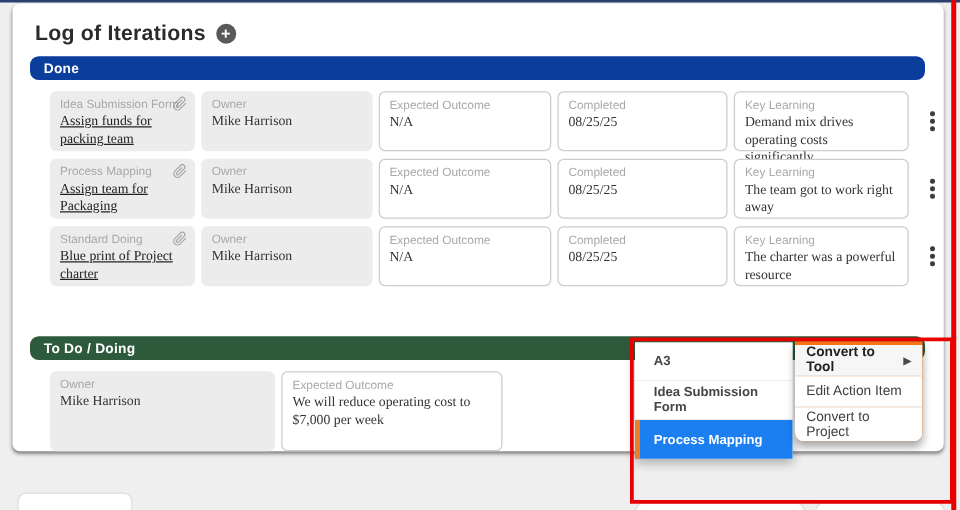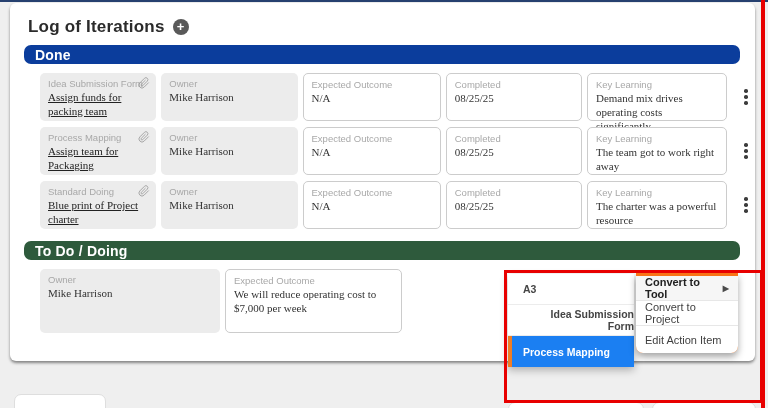--- a/index.html
+++ b/index.html
@@ -22,25 +22,25 @@
   .title-row { display:flex; align-items:center; gap:8px; padding:4px 18px 8px 18px; }
   .page-title { font-size:17px; font-weight:bold; color:#2b2b2b; letter-spacing:.2px; }
   .plus-btn {
     width:16px; height:16px; border-radius:50%; background:#595959;
     color:#fff; font-size:13px; font-weight:bold; line-height:15px;
     text-align:center; cursor:pointer; user-select:none;
   }
 
   .section-bar {
     margin:0 15px 0 14px; height:19px; border-radius:7px;
-    color:#fff; font-size:14px; font-weight:bold;
+    color:#fff; font-size:11px; font-weight:bold;
     display:flex; align-items:center; padding-left:11px; letter-spacing:.2px;
   }
   .bar-done { background:#0b3d9c; }
-  .bar-todo { background:#2e5a3c; margin-top:12px; }
+  .bar-todo { background:#2e5a3c; margin-top:40px; }
 
   .rows { padding:9px 0 0 30px; }
   .row { display:flex; gap:5px; margin-bottom:6px; align-items:stretch; }
   .cell { border-radius:5px; padding:5px 8px 4px 8px; position:relative; }
   .cell-gray { background:#ececec; }
   .cell-white { background:#fff; border:1px solid #cccccc; }
   .cl { font-size:9.5px; color:#a8a8a8; margin-bottom:2px; white-space:nowrap; overflow:hidden; }
   .cv { font-size:11px; color:#333; line-height:1.25;font-family:Liberation Serif, serif; }
   .cv.link { text-decoration:underline; color:#222; cursor:pointer; }
 
@@ -67,21 +67,21 @@
   .sliver-c { left:652px; top:402px; width:104px; height:8px; z-index:3; }
 
   
   .submenu {
     position:absolute; left:508px; top:274px; width:126px;
     background:#fff; box-shadow:0 3px 8px rgba(0,0,0,.28); z-index:5;
   }
   .submenu-item {
     height:31px; display:flex; align-items:center; padding-left:15px;
     font-size:10.5px; font-weight:bold; color:#454545;
-    border-bottom:1px solid #ececec; cursor:pointer; background:#fff;text-align:right;
+    border-bottom:1px solid #ececec; cursor:pointer; background:#fff;
   }
   .submenu-item.active {
     background:#1b7ff2; color:#fff; border-bottom:none;
     border-left:4px solid #ef7d26; padding-left:11px;
   }
 
   
   .ctxmenu {
     position:absolute; left:636px; top:273px; width:102px;
     background:#f97316; border-radius:0 0 7px 7px;
@@ -242,21 +242,21 @@
   <div class="submenu-item">Idea Submission Form</div>
   <div class="submenu-item active">Process Mapping</div>
 </div>
 
 <div class="ctxmenu">
   <div class="ctx-item hl">
     <span>Convert to Tool</span>
     <span class="ctx-arrow">▶</span>
   </div>
   <div class="ctx-item">
+    <span>Edit Action Item</span>
+  </div>
+  <div class="ctx-item">
     <span>Convert to Project</span>
-  </div>
-  <div class="ctx-item">
-    <span>Edit Action Item</span>
   </div>
 </div>
 
 <div class="red-rect"></div>
 <div class="red-line"></div>
 
 </body></html>

